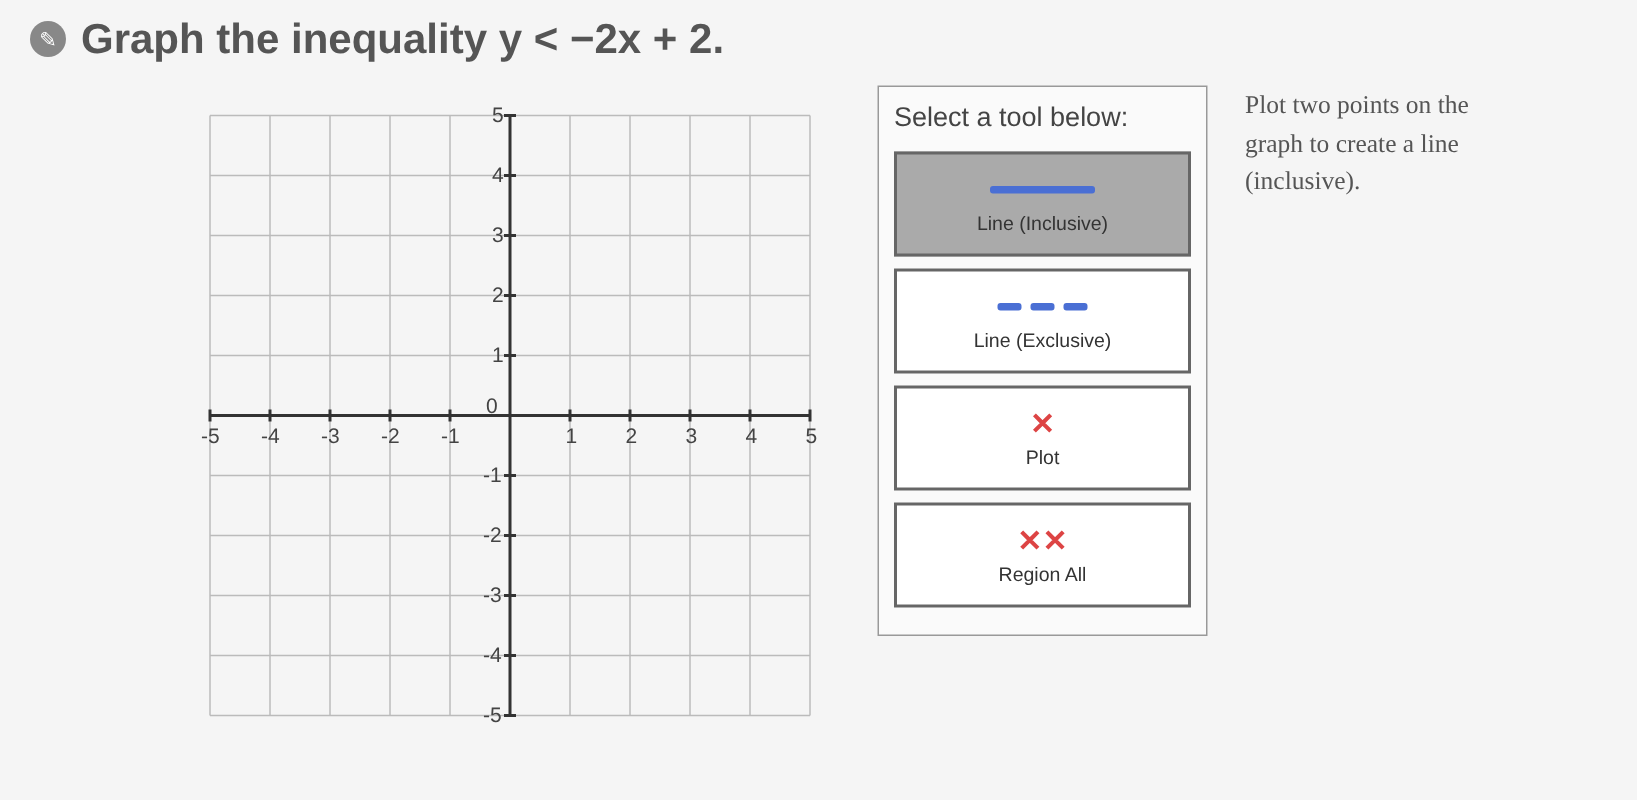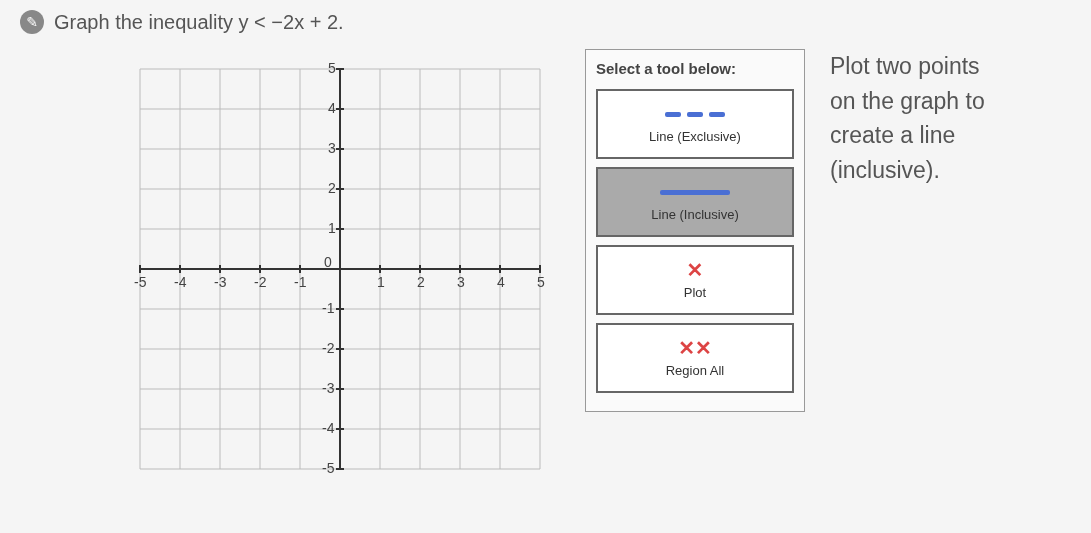--- a/index.html
+++ b/index.html
@@ -22,23 +22,23 @@
       height: 24px;
       background: #888;
       border-radius: 50%;
       display: flex;
       align-items: center;
       justify-content: center;
       color: white;
       font-size: 14px;
     }
     .question-text {
-      font-size: 20px;
+      font-size: 28px;
       color: #555;
-      font-weight: 400;
+      font-weight: 700;
     }
     .content {
       display: flex;
       gap: 25px;
       margin-left: 100px;
       align-items: flex-start;
     }
     .graph-area {
       position: relative;
       width: 440px;
@@ -48,24 +48,24 @@
       width: 100%;
       height: 100%;
     }
     .tools-panel {
       border: 1px solid #999;
       background: #fafafa;
       padding: 10px;
       width: 220px;
     }
     .tools-title {
-      font-size: 15px;
+      font-size: 18px;
       color: #444;
       margin-bottom: 12px;
-      font-weight: 700;
+      font-weight: 400;
     }
     .tool-button {
       border: 2px solid #666;
       background: white;
       width: 100%;
       height: 70px;
       margin-bottom: 8px;
       display: flex;
       flex-direction: column;
       align-items: center;
@@ -106,23 +106,24 @@
       height: 14px;
       background: #a8b8e8;
     }
     .erase-x {
       color: #d44;
       font-size: 20px;
       font-weight: bold;
     }
     .instruction-text {
       width: 180px;
-      font-size: 23px;
+      font-size: 17px;
       color: #555;
       line-height: 1.5;
+      font-family: Liberation Serif, serif;
     }
   </style>
 </head>
 <body>
 
 <div class="header">
   <div class="pencil-icon">✎</div>
   <div class="question-text">Graph the inequality y &lt; −2x + 2.</div>
 </div>
 
@@ -199,38 +200,38 @@
         <line x1="216" y1="340" x2="224" y2="340"></line>
         <line x1="216" y1="380" x2="224" y2="380"></line>
         <line x1="216" y1="420" x2="224" y2="420"></line>
       </g>
     </svg>
   </div>
 
   <div class="tools-panel">
     <div class="tools-title">Select a tool below:</div>
 
+    <div class="tool-button selected">
+      <div class="tool-icon">
+        <div class="solid-line"></div>
+      </div>
+      <span>Line (Inclusive)</span>
+    </div>
+
     <div class="tool-button">
       <div class="tool-icon">
         <div class="dashed-line">
           <div class="dash"></div>
           <div class="dash"></div>
           <div class="dash"></div>
         </div>
       </div>
       <span>Line (Exclusive)</span>
     </div>
 
-    <div class="tool-button selected">
-      <div class="tool-icon">
-        <div class="solid-line"></div>
-      </div>
-      <span>Line (Inclusive)</span>
-    </div>
-
 
     <div class="tool-button">
       <div class="tool-icon erase-x">✕</div>
       <span>Plot</span>
     </div>
 
     <div class="tool-button">
       <div class="tool-icon erase-x">✕✕</div>
       <span>Region All</span>
     </div>

